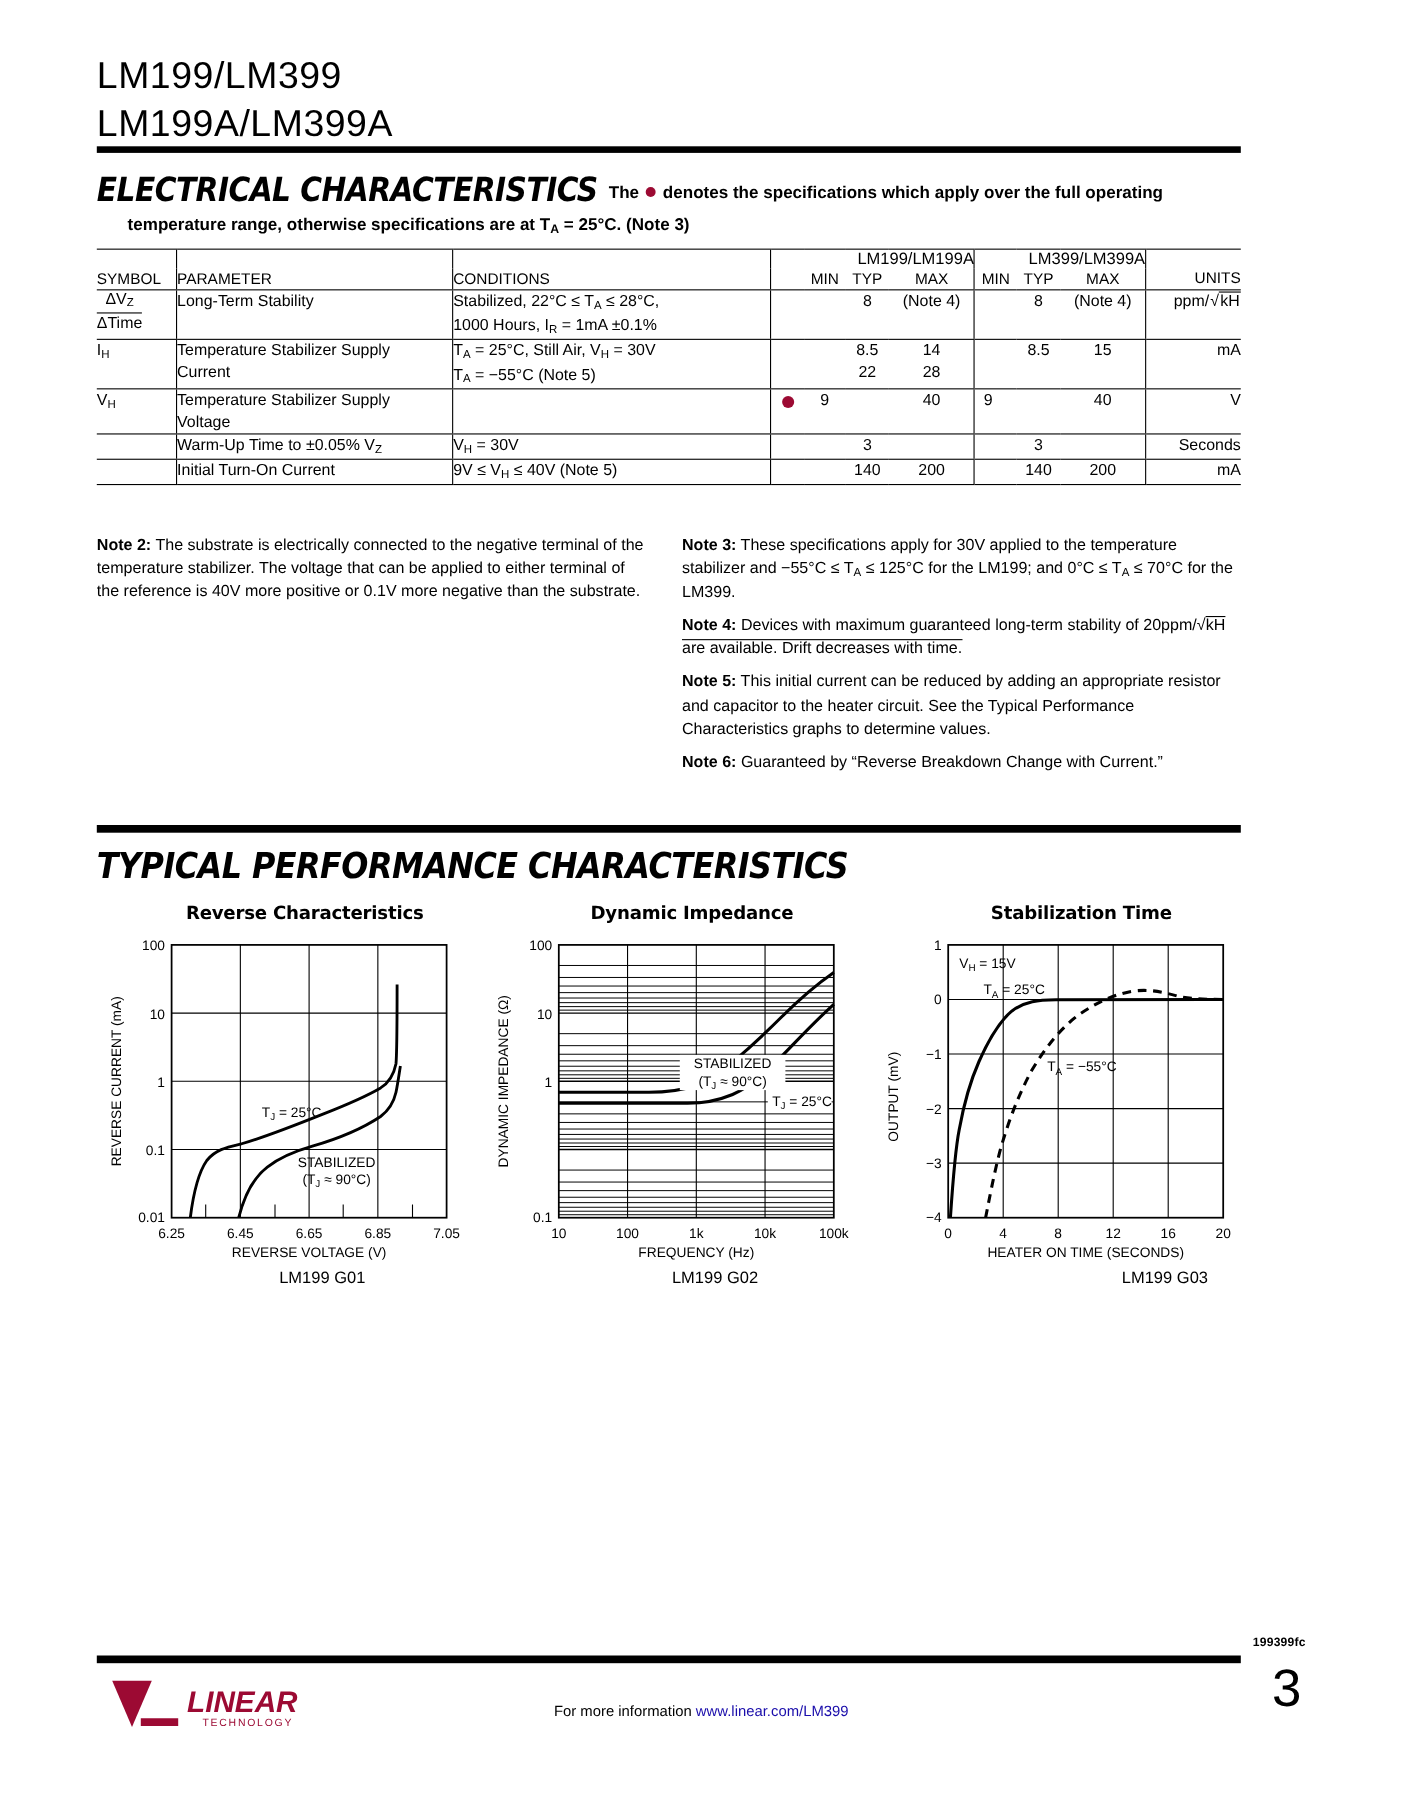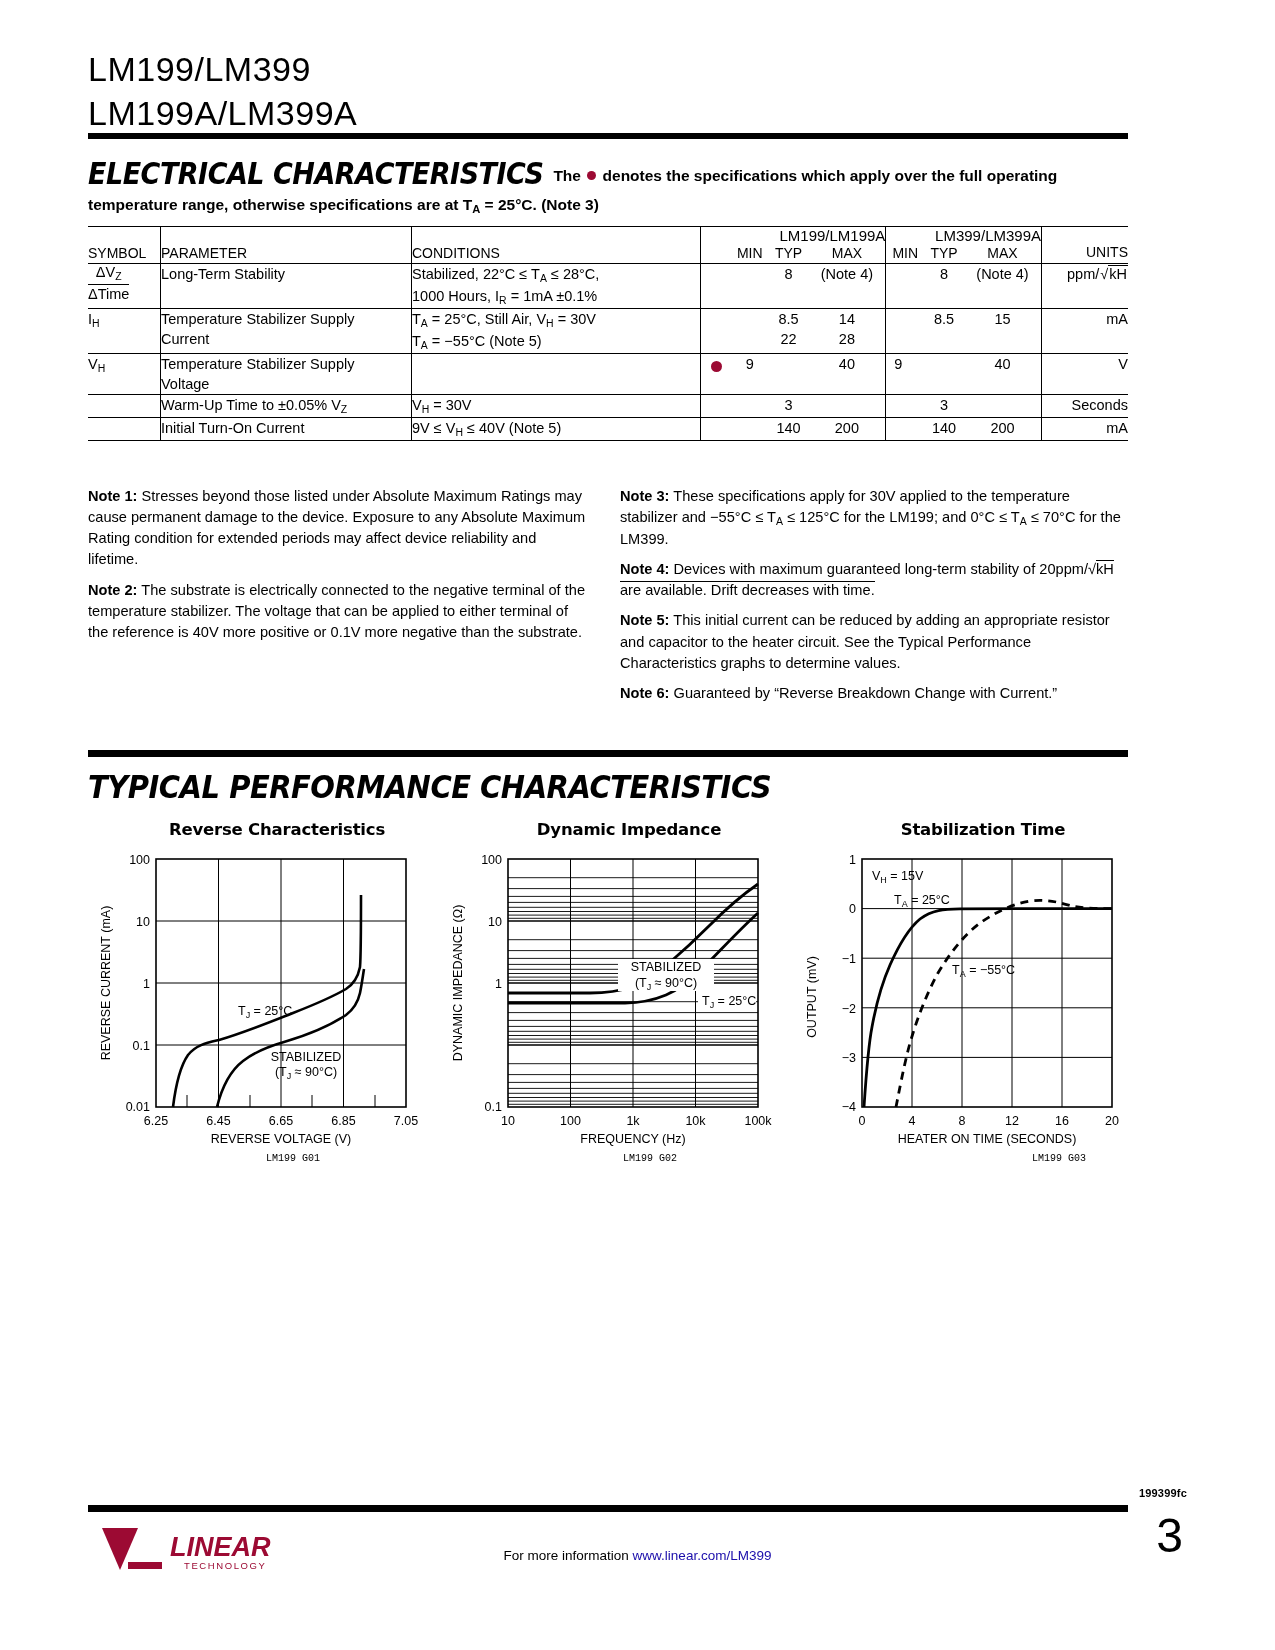--- a/index.html
+++ b/index.html
@@ -19,21 +19,21 @@
   
   .sec-title{
     font-family:"DejaVu Sans", sans-serif;
     font-weight:bold;font-style:italic;
     font-size:27px;letter-spacing:-0.5px;
     transform:scaleY(1.12);transform-origin:left bottom;
     display:inline-block;
   }
   .ec-block{position:absolute;left:88px;top:160px;width:1050px;}
   .ec-sub{font-size:15.5px;font-weight:bold;line-height:1.45;display:inline;vertical-align:4px;margin-left:10px;}
-  .ec-sub2{font-size:15.5px;font-weight:bold;line-height:1.5;margin-top:2px;}
+  .ec-sub2{font-size:15.5px;font-weight:bold;line-height:1.5;margin-top:2px;margin-left:28px;}
   .dotred{display:inline-block;width:9px;height:9px;border-radius:50%;background:#9c0a33;vertical-align:1px;margin:0 2px;}
 
   
   table.spec{
     position:absolute;left:88px;top:226px;width:1040px;
     border-collapse:collapse;font-size:14.5px;
   }
   table.spec td,table.spec th{padding:0;vertical-align:top;font-weight:normal;}
   .tline-top{border-top:1.6px solid #000;}
   .tline-bot{border-bottom:1.2px solid #000;}
@@ -69,21 +69,21 @@
   .chart{position:absolute;top:0;width:350px;height:385px;}
   .ch1{left:0;}
   .ch2{left:352px;}
   .ch3{left:706px;}
   .ch-title{
     text-align:center;font-weight:bold;font-size:16.5px;
     font-family:"DejaVu Sans",sans-serif;letter-spacing:-.2px;
     margin-left:28px;margin-bottom:8px;
   }
   .ch-svg{display:block;}
-  .ch-code{font-size:10px;text-align:center;color:#000;margin-top:-4px;font-family:Liberation Mono, monospace;}
+  .ch-code{font-size:15px;text-align:center;color:#000;margin-top:-4px;}
   .ch-code.c1{margin-left:60px;}
   .ch-code.c2{margin-left:70px;}
   .ch-code.c3{margin-left:180px;}
   svg text{font-family:"Liberation Sans",sans-serif;}
 
   
   .fdoc{position:absolute;right:88px;top:1487px;font-size:11px;font-weight:bold;letter-spacing:.2px;}
   .frule{position:absolute;left:88px;top:1505px;width:1040px;height:7px;background:#000;}
   .pageno{position:absolute;right:92px;top:1512px;font-size:48px;line-height:1;}
   .finfo{position:absolute;left:0;top:1548px;width:1275px;text-align:center;font-size:13.5px;}
@@ -207,21 +207,20 @@
       <td class="num tline-bot">200</td>
       <td class="num tline-bot vl"></td>
       <td class="num tline-bot">140</td>
       <td class="num tline-bot">200</td>
       <td class="num c-units tline-bot vl">mA</td>
     </tr>
   </tbody>
     </table>
 
   <div class="notes notes-l">
-    <p><b>Note 1:</b> <span>Stresses beyond those listed under Absolute Maximum Ratings may cause permanent damage to the device. Exposure to any Absolute Maximum Rating condition for extended periods may affect device reliability and lifetime.</span></p>
     <p><b>Note 2:</b> <span>The substrate is electrically connected to the negative terminal of the temperature stabilizer. The voltage that can be applied to either terminal of the reference is 40V more positive or 0.1V more negative than the substrate.</span></p>
   </div>
 
   <div class="notes notes-r">
     <p><b>Note 3:</b>
       <span>These specifications apply for 30V applied to the temperature stabilizer and −55°C ≤ T</span><sub>A</sub><span> ≤ 125°C for the LM199; and 0°C ≤ T</span><sub>A</sub><span> ≤ 70°C for the LM399.</span></p>
     <p><b>Note 4:</b>
       <span>Devices with maximum guaranteed long-term stability of 20ppm/</span>√<span style="border-top:1.1px solid #000;">kH are available. Drift decreases with time.</span></p>
     <p><b>Note 5:</b> <span>This initial current can be reduced by adding an appropriate resistor and capacitor to the heater circuit. See the Typical Performance Characteristics graphs to determine values.</span></p>
     <p><b>Note 6:</b> <span>Guaranteed by “Reverse Breakdown Change with Current.”</span></p>

